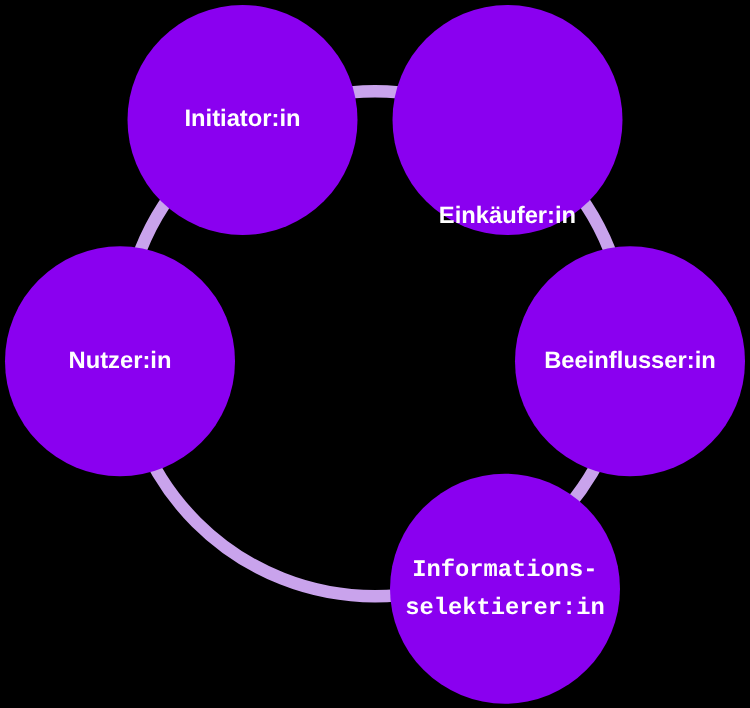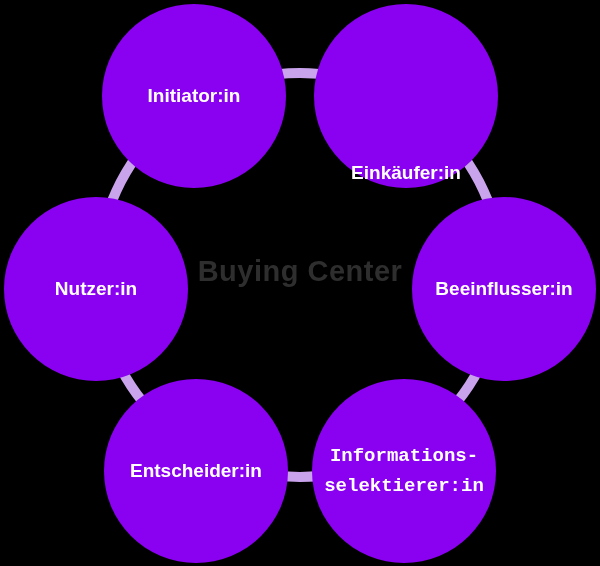--- a/index.html
+++ b/index.html
@@ -81,24 +81,20 @@
   </div>
 
   <div class="node node-beeinflusser">
     <span class="node-label">Beeinflusser:in</span>
   </div>
 
   <div class="node node-nutzer">
     <span class="node-label">Nutzer:in</span>
   </div>
 
-  <div class="node node-entscheider">
-    <span class="node-label">Entscheider:in</span>
-  </div>
 
   <div class="node node-informationsselektierer">
     <span class="node-label">Informations-
 selektierer:in</span>
   </div>
 
-  <div class="diagram-title">Buying Center</div>
 
 </div>
 
 </body></html>

